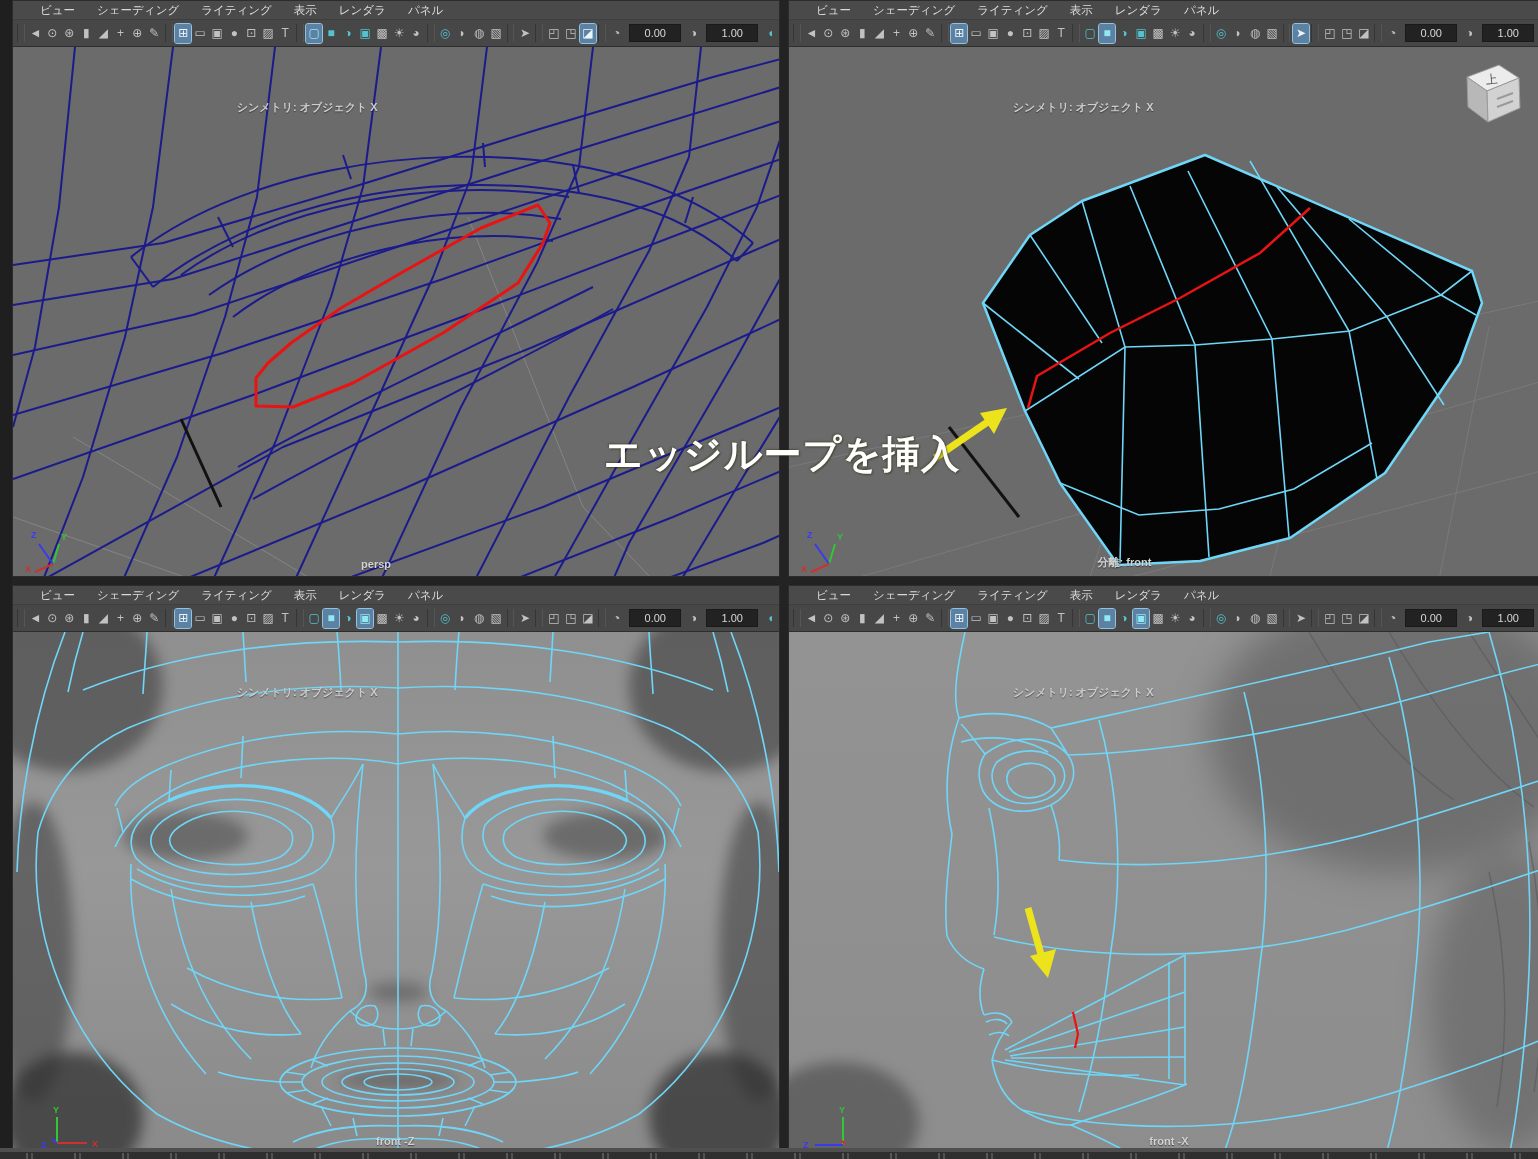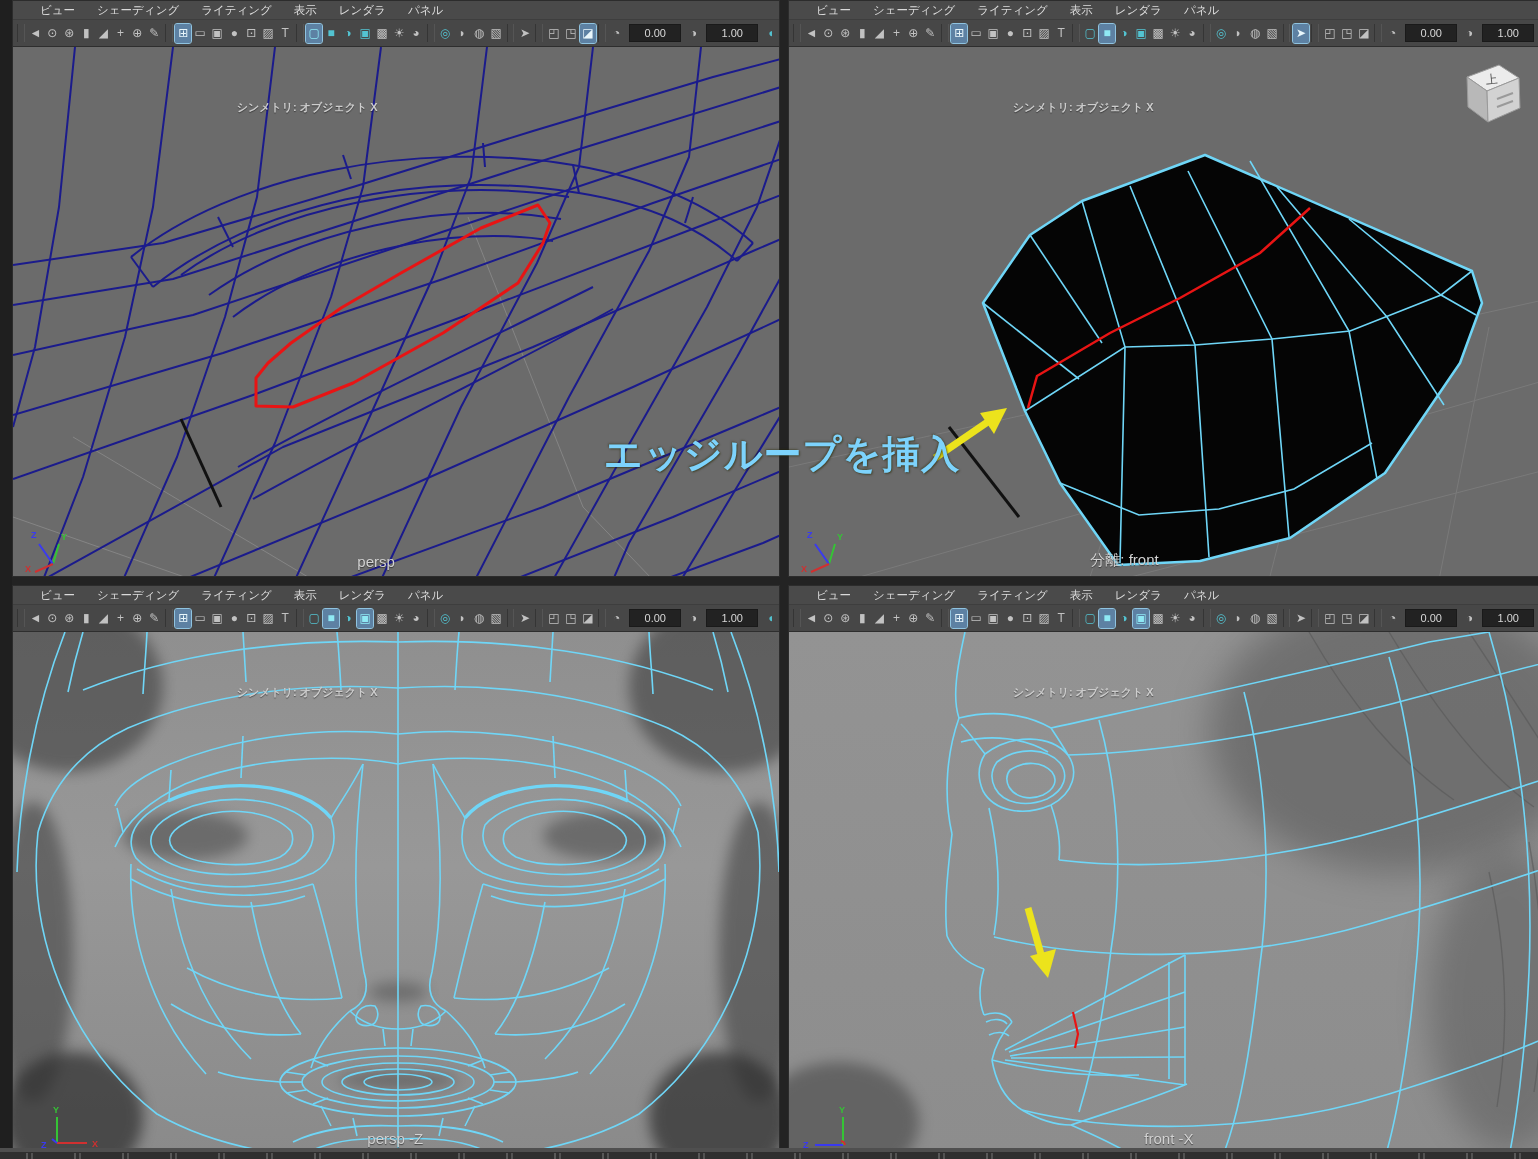--- a/index.html
+++ b/index.html
@@ -23,28 +23,28 @@
         border-left:1px solid #353535;border-right:1px solid #555;}
   .tfield{display:inline-block;min-width:50px;height:16px;line-height:16px;margin:0 4px;
           background:#222;color:#d8d8d8;font-size:11px;text-align:center;border-radius:0;
           border:1px solid #1a1a1a;}
   .content{position:absolute;left:0;right:0;bottom:0;top:46px;background:#6b6b6b;overflow:hidden;}
   .content svg.scene{position:absolute;left:0;top:0;}
   .sym-overlay{position:absolute;top:16px;left:38.4%;transform:translateX(-50%);
                color:#cdcdcd;font-size:11px;font-weight:bold;white-space:nowrap;
                text-shadow:0 1px 1px rgba(0,0,0,.45);margin-top:37px;}
   .cam-label{position:absolute;bottom:6px;transform:translateX(-50%);
-             color:#d2d2d2;font-size:15px;font-weight:normal;white-space:nowrap;
+             color:#d2d2d2;font-size:11px;font-weight:bold;white-space:nowrap;
              text-shadow:0 1px 1px rgba(0,0,0,.5);}
   .gizmo{position:absolute;left:6px;bottom:2px;}
   .gizmo text{font-size:9px;font-weight:bold;}
   
   .smudge{position:absolute;border-radius:50%;filter:blur(7px);pointer-events:none;}
   #annotation-text{position:absolute;left:604px;top:429px;z-index:30;
-        color:#7dd3fc;font-size:38px;font-weight:bold;letter-spacing:1px;white-space:nowrap;
+        color:#ffffff;font-size:38px;font-weight:bold;letter-spacing:1px;white-space:nowrap;
         text-shadow:1px 1px 2px rgba(40,40,0,.6), -1px -1px 2px rgba(40,40,0,.4);}
   #overlay-arrows{position:absolute;left:0;top:0;z-index:29;pointer-events:none;}
   #timeline-strip{position:absolute;left:0;top:1148px;width:1538px;height:11px;
         background:linear-gradient(#4f4f4f 0 4px,#2f2f2f 4px 100%);}
   #timeline-ticks{position:absolute;left:0;top:5px;width:100%;height:6px;
         background:repeating-linear-gradient(90deg,transparent 0 26px,#7b7b7b 26px 28px,transparent 28px 31px,#6f6f6f 31px 33px,transparent 33px 48px);
         opacity:.55;}
   .viewcube{position:absolute;right:28px;top:14px;}
 </style>
 </head>
@@ -379,21 +379,21 @@
             <path d="M503,450 C530,448 552,445 565,440"></path>
             <path d="M385,494 C432,492 468,499 490,510"></path>
             <path d="M385,507 C424,505 452,510 470,518"></path>
             <path d="M430,486 L426,504"></path>
               <path d="M462,474 L452,494"></path>
           </g>
           <use href="#faceHalf" transform="translate(770,0) scale(-1,1)"></use>
         </g>
       </svg>
       <div class="sym-overlay">シンメトリ: オブジェクト X</div>
-      <div class="cam-label" style="left:49.9%">persp -Z</div>
+      <div class="cam-label" style="left:49.9%">front -Z</div>
       <svg class="gizmo" width="90" height="48">
         <g stroke-width="2" fill="none">
           <path d="M38,40 L38,14" stroke="#35c435"></path>
           <path d="M38,40 L68,40" stroke="#d03030"></path>
           <path d="M38,40 L33,36" stroke="#3a3af0"></path>
         </g>
         <text x="34" y="10" fill="#35c435">Y</text>
         <text x="73" y="44" fill="#d03030">X</text>
         <text x="22" y="45" fill="#3a3af0">Z</text>
       </svg>

